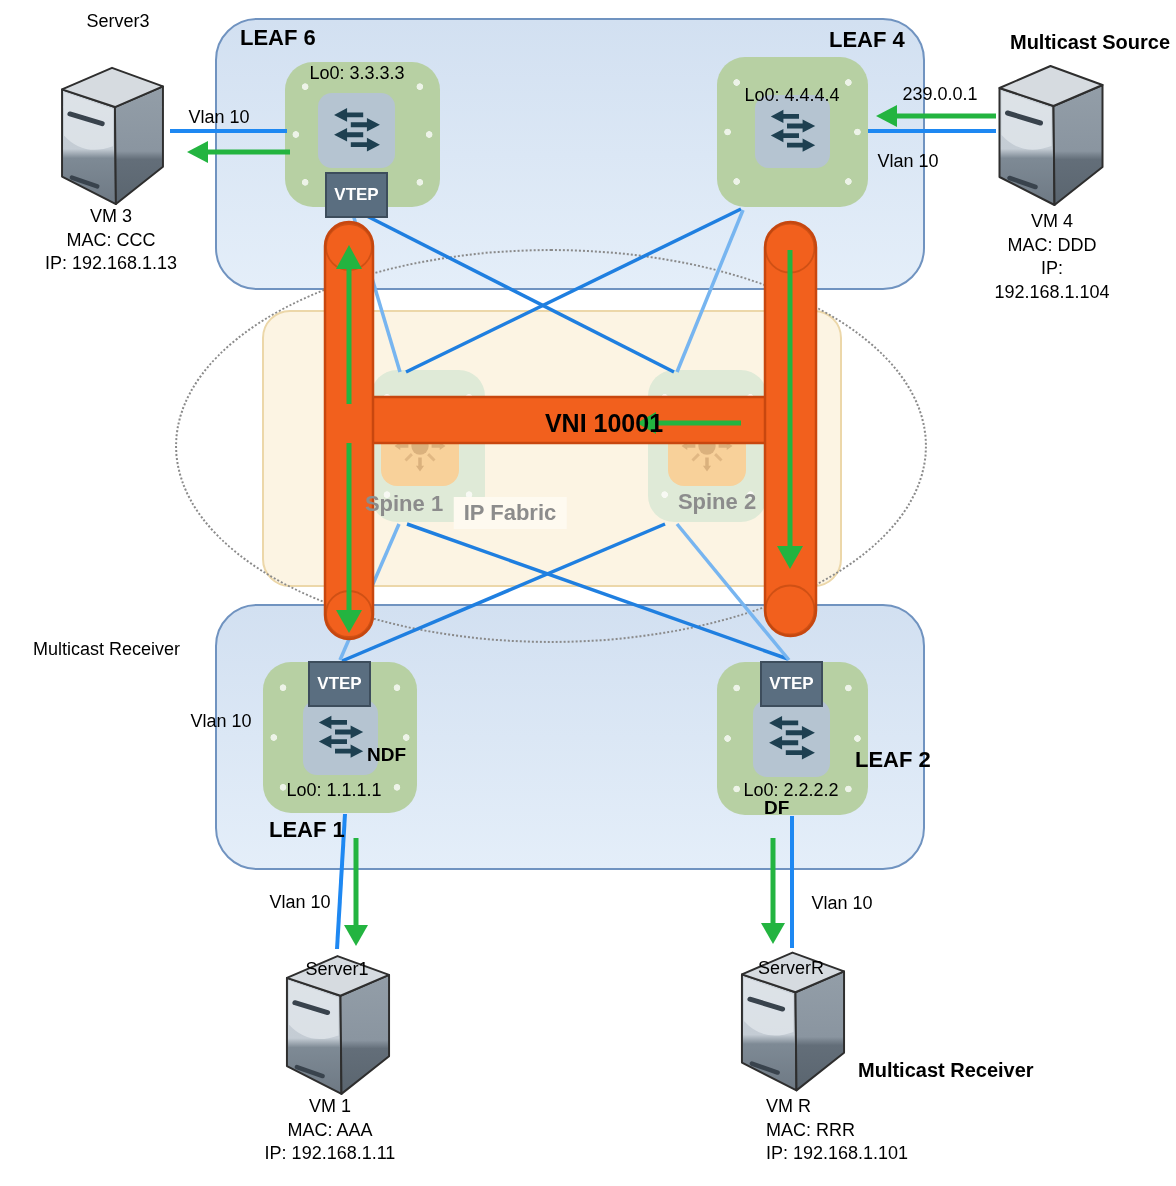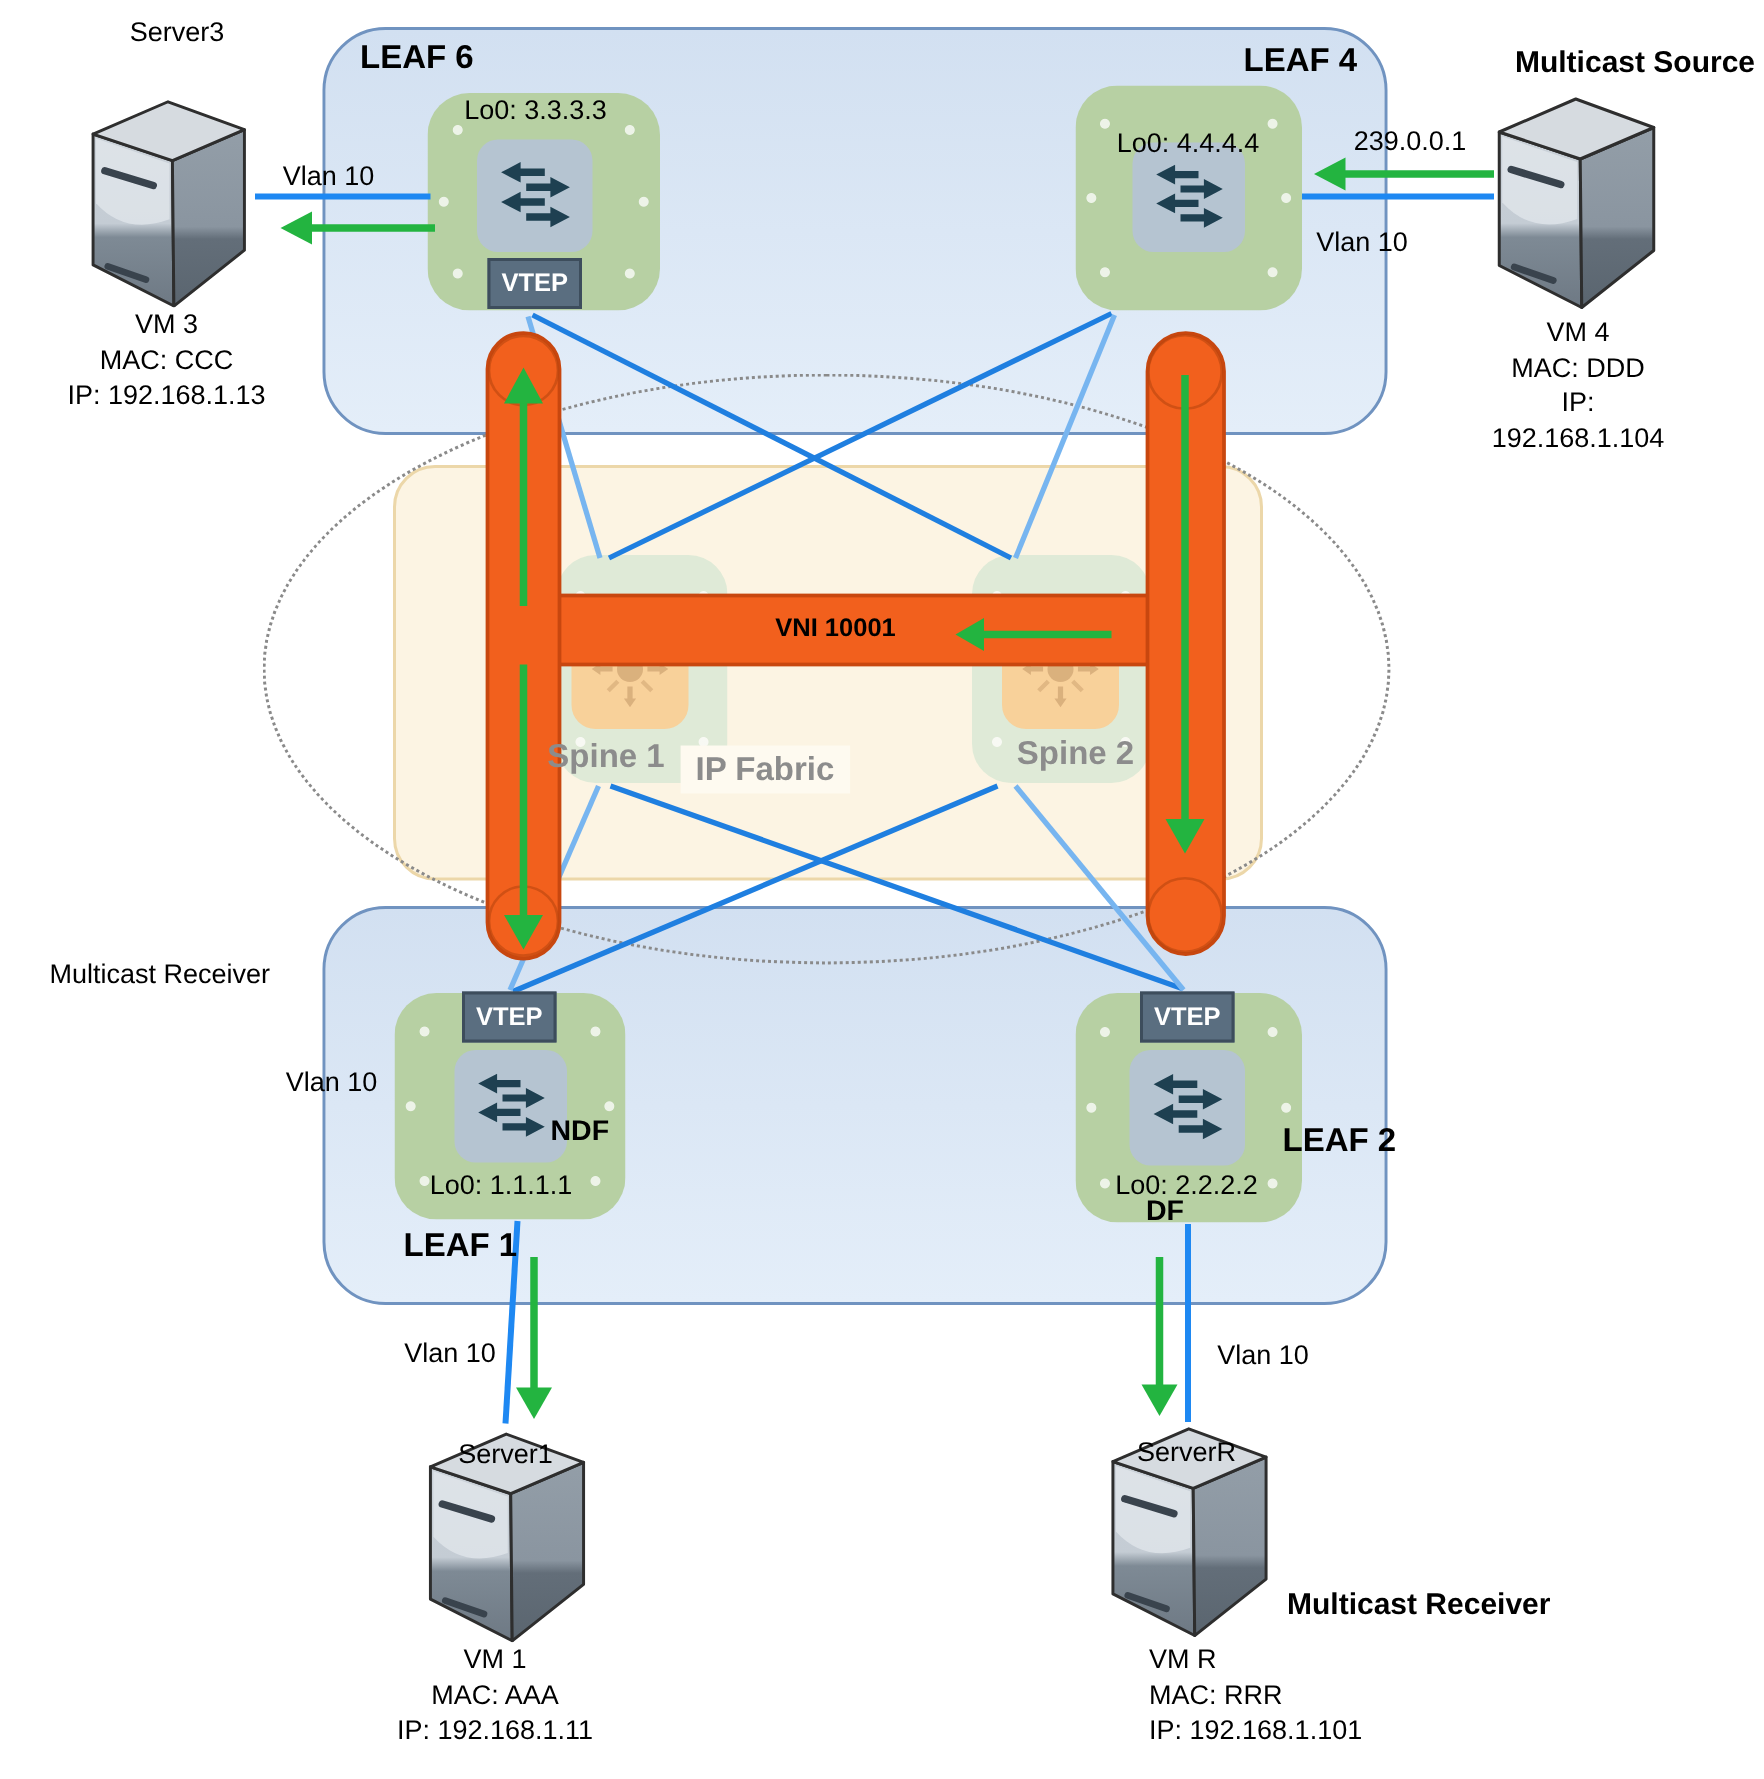--- a/index.html
+++ b/index.html
@@ -30,33 +30,33 @@
   .switchbox{position:absolute;background:var(--switch_bg);border-radius:14px;
        display:flex;align-items:center;justify-content:center;}
   .spine{position:absolute;background-color:var(--spine_green);border-radius:26px;opacity:.85;
     background-image:
       radial-gradient(circle 3.5px at 14% 18%, rgba(255,255,255,.8) 0 3px, transparent 3.6px),
       radial-gradient(circle 3.5px at 86% 18%, rgba(255,255,255,.8) 0 3px, transparent 3.6px),
       radial-gradient(circle 3.5px at 14% 82%, rgba(255,255,255,.8) 0 3px, transparent 3.6px),
       radial-gradient(circle 3.5px at 86% 82%, rgba(255,255,255,.8) 0 3px, transparent 3.6px);}
   .spine-core{position:absolute;background:var(--spine_orange);border-radius:16px;
        display:flex;align-items:center;justify-content:center;}
-  .vtep{position:absolute;width:63px;height:34px;background:var(--vtep_bg);
+  .vtep{position:absolute;width:63px;height:46px;background:var(--vtep_bg);
        border:2px solid var(--vtep_border);box-sizing:border-box;color:#fff;font-weight:bold;
        font-size:17px;display:flex;align-items:center;justify-content:center;z-index:40;}
   .lbl{position:absolute;font-size:18px;white-space:nowrap;z-index:50;}
   .lbl.cc{transform:translateX(-50%);text-align:center;}
   .lbl.b{font-weight:bold;}
   .lbl.t{font-size:22px;font-weight:bold;}
   .lbl.gray{color:var(--muted_text);}
   .vmblock{position:absolute;font-size:18px;line-height:23.5px;z-index:50;}
   .vmblock.cc{transform:translateX(-50%);text-align:center;}
   #wires{position:absolute;left:0;top:0;z-index:30;}
   .server{position:absolute;z-index:20;}
-  #vni-label{font-size:17px;}
+  #vni-label{font-size:25px;margin-left:47px;}
   #ipfabric-label{background:#FEFAF0;padding:3px 10px;}
   .z10{z-index:10}.z12{z-index:12}.z14{z-index:14}.z16{z-index:16}.z25{z-index:25}
 </style>
 </head>
 <body>
 
 <svg width="0" height="0" style="position:absolute">
   <defs>
     <linearGradient id="gfront" x1="0" y1="0" x2="0" y2="1">
       <stop offset="0%" stop-color="#CBD2D9"></stop>

